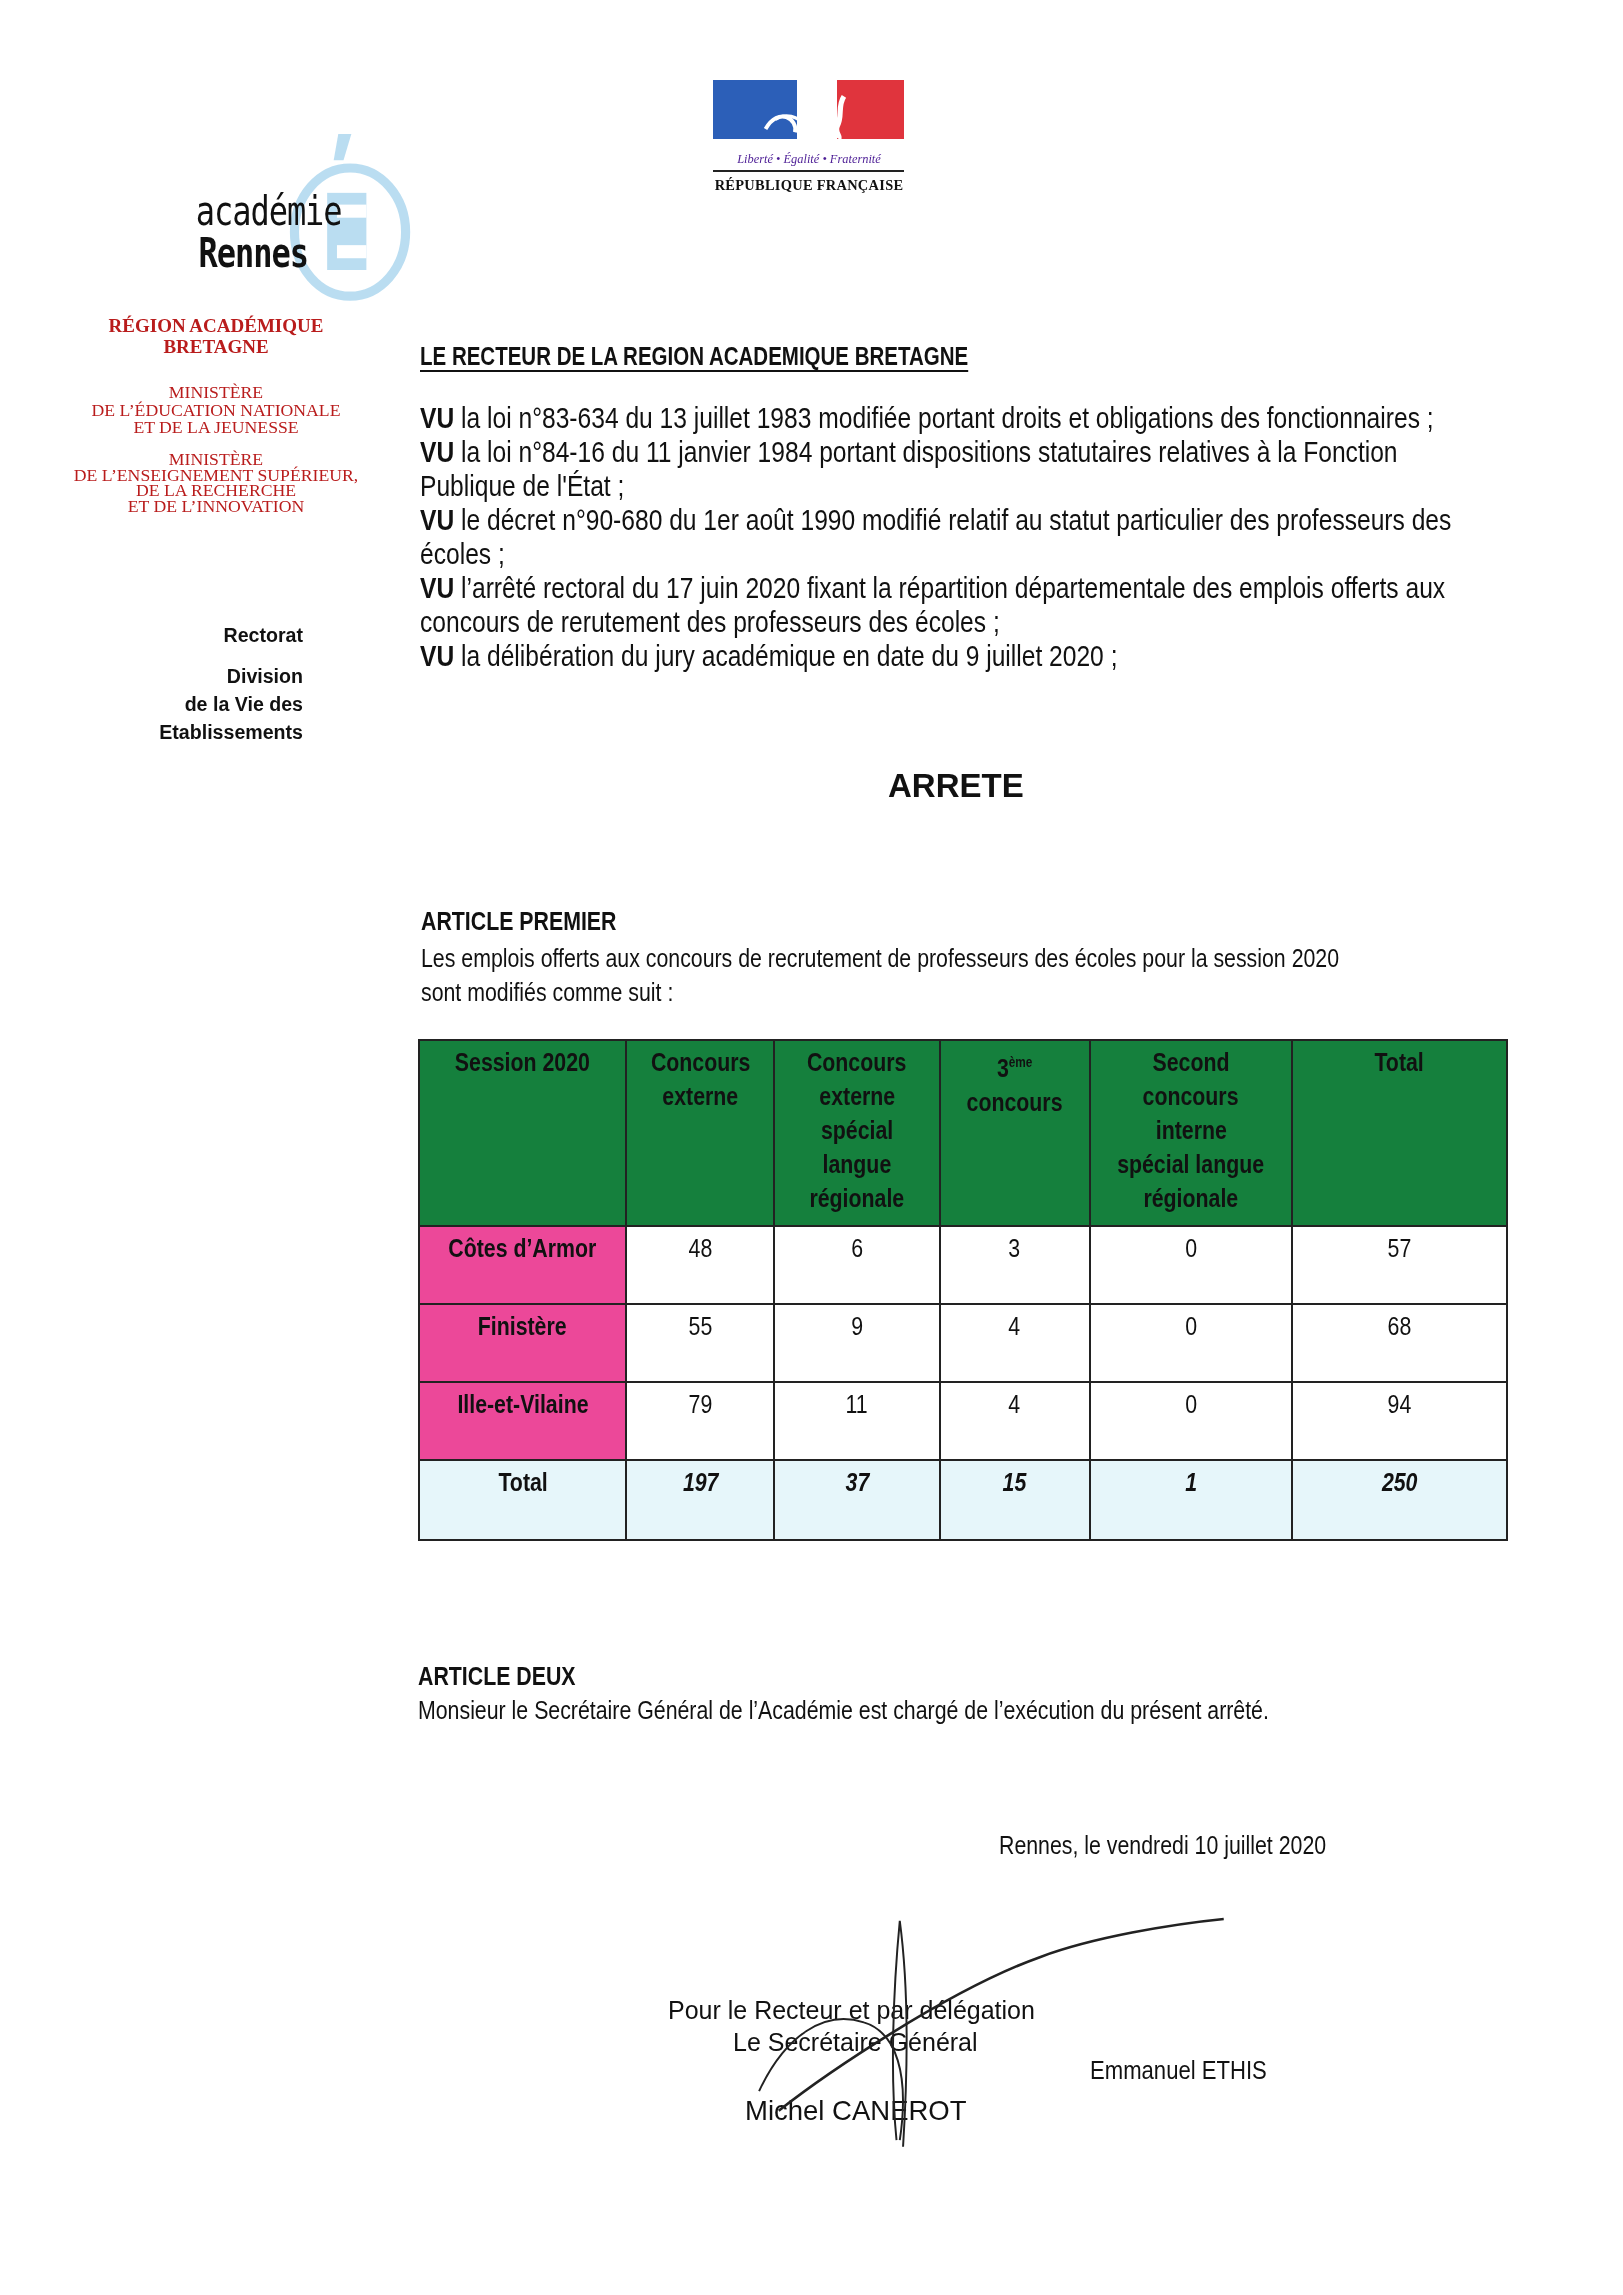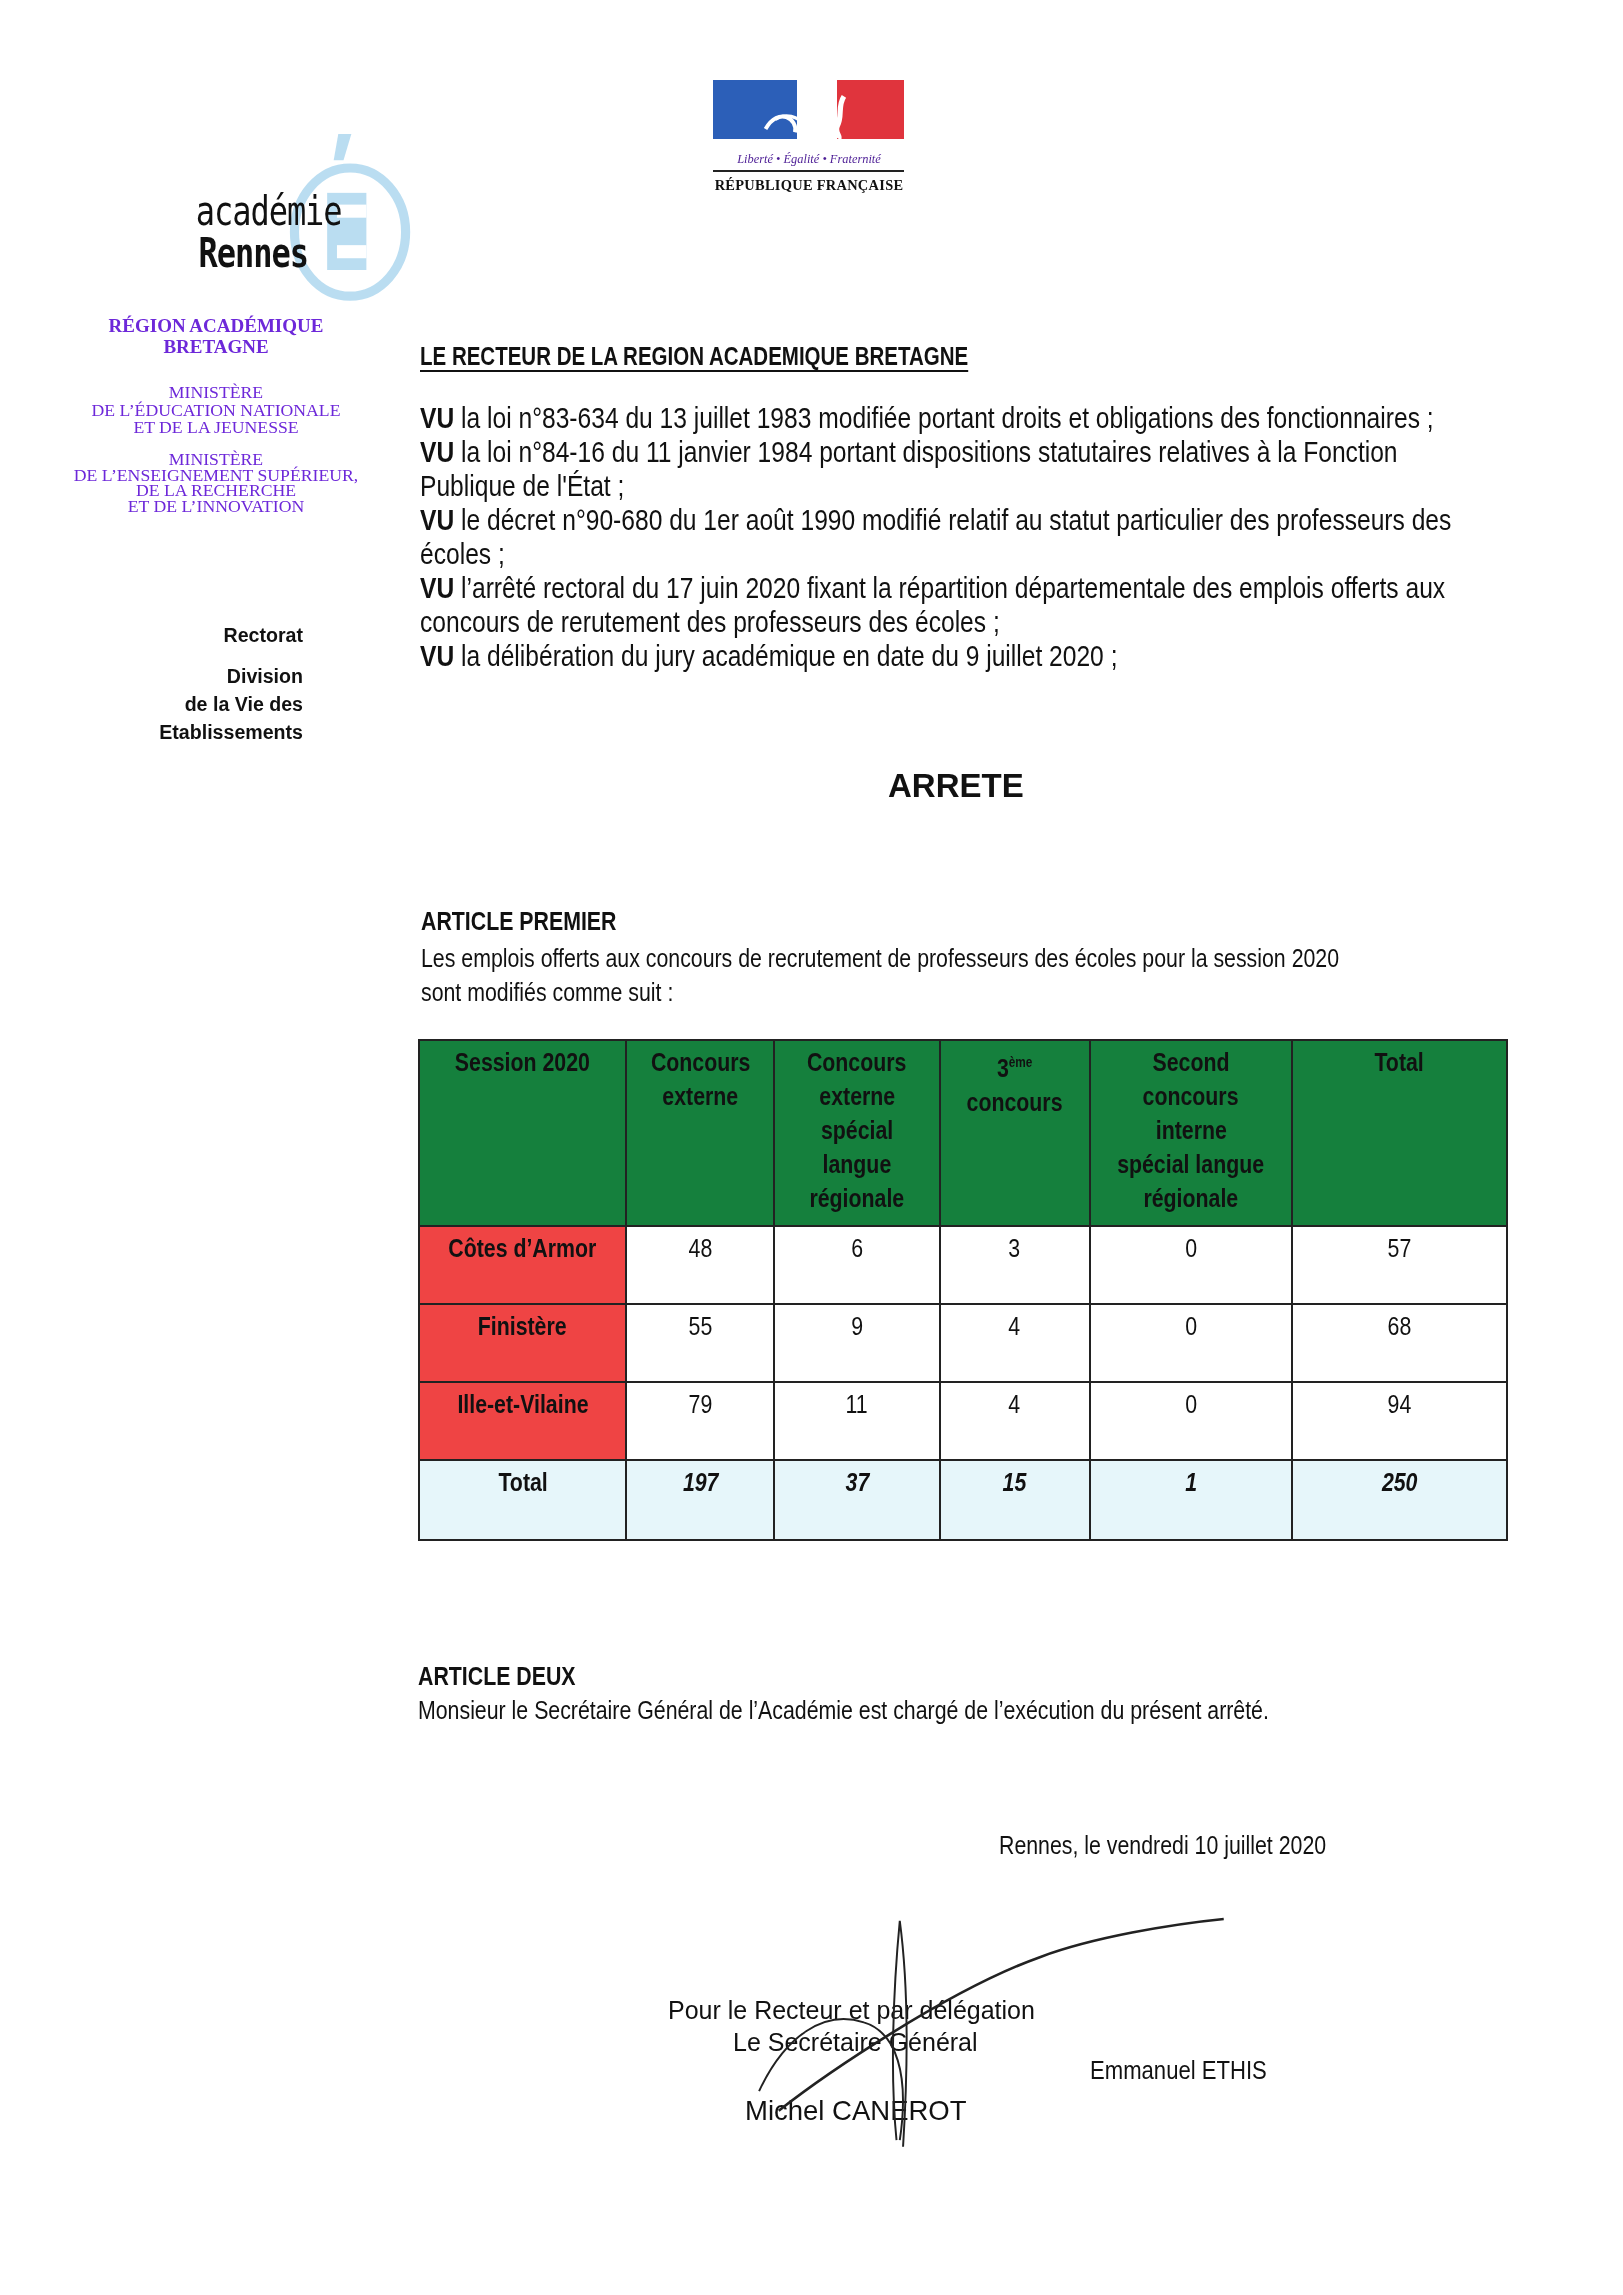--- a/index.html
+++ b/index.html
@@ -14,21 +14,21 @@
   #motto { left: 712px; top: 152px; width: 194px; text-align: center; font-family: "Liberation Serif", serif; font-style: italic; font-size: 12.4px; color:#4c1d95; }
   #rf-rule { left: 713px; top: 170px; width: 191px; height: 2px; background:#222; }
   #rf-name { left: 712px; top: 177px; width: 194px; text-align: center; font-family: "Liberation Serif", serif; font-weight: bold; font-size: 14.4px; letter-spacing: 0.3px; }
 
   
   #ac-e { left: 265px; top: 134px; width: 157px; height: 170px; }
   #ac-word1 { left: 164px; top: 187px; font-family: "DejaVu Sans Mono", monospace; font-size: 41px; transform: scaleX(0.78); transform-origin: right; width: 144px; text-align: right; letter-spacing: -1.3px; }
   #ac-word2 { left: 164px; top: 229px; font-family: "DejaVu Sans Mono", monospace; font-size: 41px; font-weight: bold; transform: scaleX(0.78); transform-origin: right; width: 144px; text-align: right; letter-spacing: -1.3px; }
 
   
-  .left-block { left: 26px; width: 380px; text-align: center; font-family: "Liberation Serif", serif; color:#6d28d9; }
+  .left-block { left: 26px; width: 380px; text-align: center; font-family: "Liberation Serif", serif; color:#b91c1c; }
   #region { top: 315px; font-weight: bold; font-size: 19px; line-height: 21px; }
   #ministere1 { top: 384px; font-size: 17.7px; line-height: 17.7px; }
   #ministere2 { top: 452px; font-size: 17.7px; line-height: 15.7px; }
   .left-right { right: 1320px; text-align: right; font-family: "Liberation Sans", sans-serif; font-weight: bold; font-size: 19.6px; line-height: 28px; }
   #rectorat { top: 605px; margin-top: 16px; }
   #division { top: 662px; }
 
   
   #title-recteur { left: 420px; top: 342px; font-family: "Liberation Sans", sans-serif; font-size: 25px; font-weight: bold; transform: scaleX(0.82); transform-origin: left; text-decoration: underline; text-underline-offset: 4.6px; white-space: nowrap; }
   .vu-wrap { left: 420px; top: 401px; width: 1087px; font-family: "Liberation Sans", sans-serif; font-size: 30px; line-height: 34px; text-align: justify; }
@@ -38,21 +38,21 @@
   #arrete { left: 888px; top: 767px; font-family: "Liberation Sans", sans-serif; font-weight: bold; font-size: 33px; text-align: right; }
 
   #art1-title { left: 421px; top: 906px; font-family: "Liberation Sans", sans-serif; font-weight: bold; font-size: 26px; transform: scaleX(0.82); transform-origin: left; white-space: nowrap;}
   #art1-text { left: 421px; top: 941px; width: 1329px; font-family: "Liberation Sans", sans-serif; font-size: 26px; line-height: 34px; transform: scaleX(0.82); transform-origin: left; }
 
   
   #jobs-table { left: 418px; top: 1039px; width: 1090px; border-collapse: collapse; font-family: "Liberation Sans", sans-serif; }
   #jobs-table td, #jobs-table th { border: 2px solid #222; text-align: center; vertical-align: top; padding: 3.9px 2.6px 0 2.6px; font-size: 26px; line-height: 34px; }
   #jobs-table th { background: #15803d; font-weight: bold; }
   #jobs-table th span, #jobs-table td span { display:inline-block; transform: scaleX(0.82); }
-  #jobs-table .rowhead { background: #ef4444; font-weight: bold; }
+  #jobs-table .rowhead { background: #ec4899; font-weight: bold; }
   #jobs-table .total-row td { background: #e6f6fa; font-weight: bold; font-style: italic; }
   #jobs-table .total-row td.rowhead { font-style: normal; }
   #jobs-table tr.head { height: 186px; }
   #jobs-table tr.data { height: 78px; }
   #jobs-table tr.total-row { height: 80px; }
   sup { font-size: 14.4px; }
 
   #art2-title { left: 418px; top: 1661px; font-family: "Liberation Sans", sans-serif; font-weight: bold; font-size: 26px; transform: scaleX(0.82); transform-origin: left; white-space: nowrap; }
   #art2-text { left: 418px; top: 1695px; font-family: "Liberation Sans", sans-serif; font-size: 26px; transform: scaleX(0.82); transform-origin: left; white-space: nowrap; }
 

